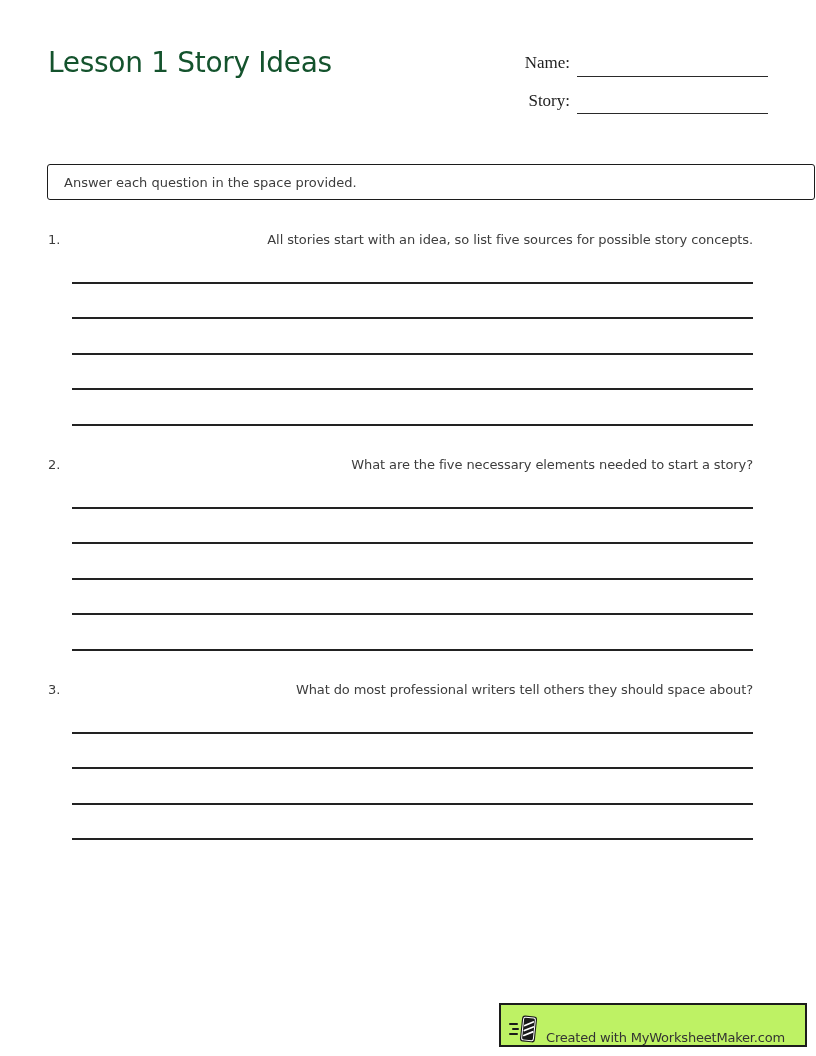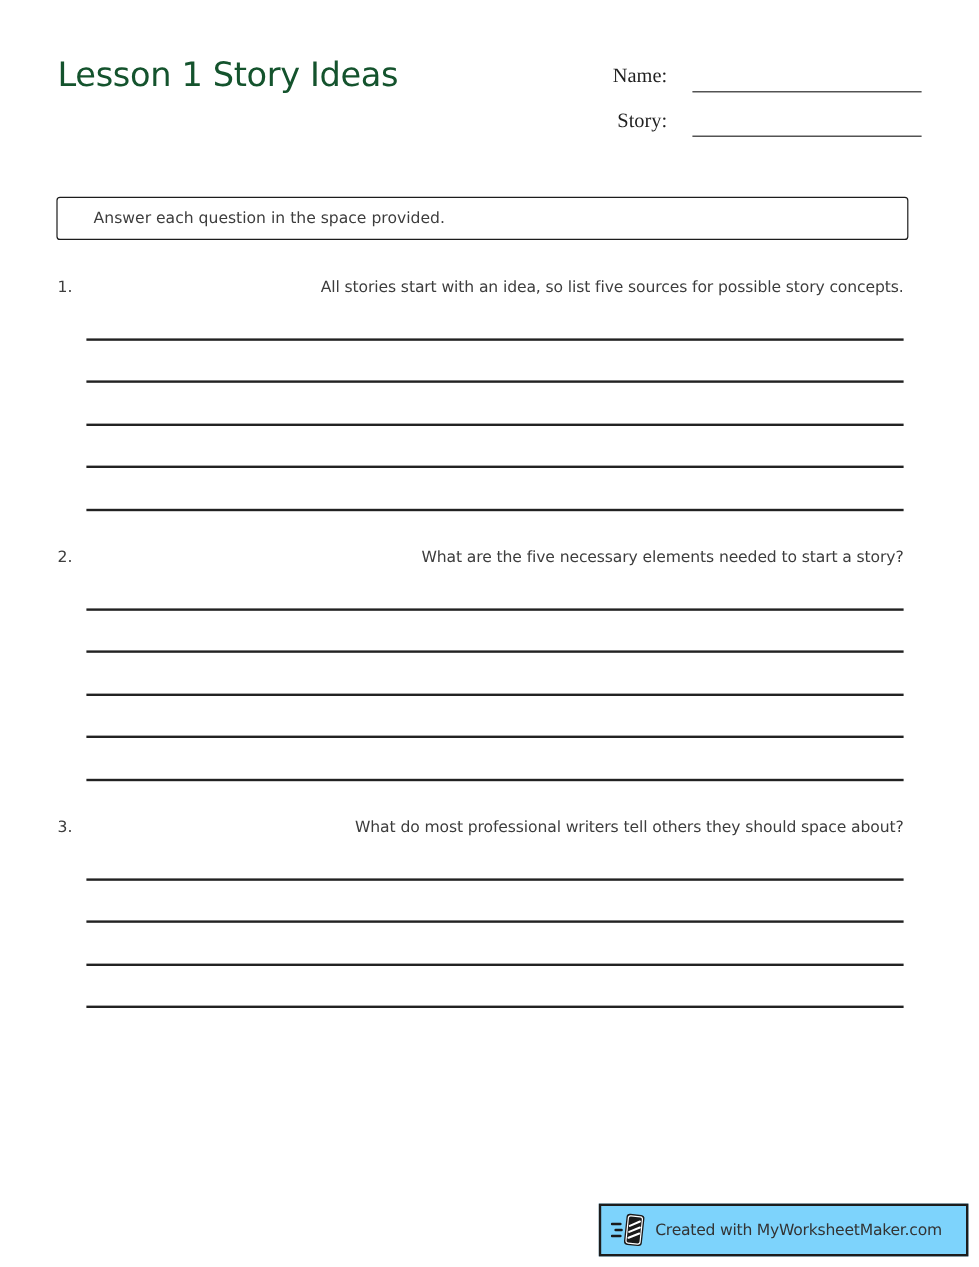--- a/index.html
+++ b/index.html
@@ -17,21 +17,21 @@
     position: absolute;
     left: 48px;
     top: 46px;
     font-size: 28px;
     font-weight: 400;
     letter-spacing: -0.3px;
     color: #14532d;
   }
   .hdr-label {
     position: absolute;
-    left: 456px;
+    left: 470px;
     width: 100px;
     text-align: right;
     font-family: "Liberation Serif", "DejaVu Serif", serif;
     font-size: 17px;
     color: #1f1f1f;
   }
   .name-label { top: 53px; }
   .date-label { top: 91px; }
   .hdr-line {
     position: absolute;
@@ -39,27 +39,27 @@
     width: 191px;
     height: 0;
     border-bottom: 1.6px solid #2a2a2a;
   }
   .name-line { top: 76px; }
   .date-line { top: 113px; }
   .instructions-box {
     position: absolute;
     left: 47px;
     top: 164px;
-    width: 710px;
+    width: 768px;
     height: 36px;
     border: 1.6px solid #1c1c1c;
     border-radius: 3px;
     display: flex;
     align-items: center;
-    padding-left: 30px;
+    padding-left: 16px;
     font-size: 13px;
     color: #3d3d3d;
   }
   .question {
     position: absolute;
     left: 48px;
     width: 705px;
   }
   .q1 { top: 231px; }
   .q2 { top: 456px; }
@@ -78,23 +78,23 @@
     height: 35.5px;
     border-bottom: 2.4px solid #222222;
   }
   .footer-badge {
     position: absolute;
     left: 499px;
     top: 1003px;
     width: 308px;
     height: 44px;
     border: 2px solid #1c1c1c;
-    background: #7dd3fc;
+    background: #bef264;
     display: flex;
-    align-items: center;
+    align-items: flex-end;
     padding: 0 10px 0 8px;
     gap: 7px;
   }
   .footer-badge .credit {
     font-size: 13px;
     letter-spacing: -0.2px;
     color: #333333;
     white-space: nowrap;
   }
   .logo-icon { flex: 0 0 auto; display: block; }

